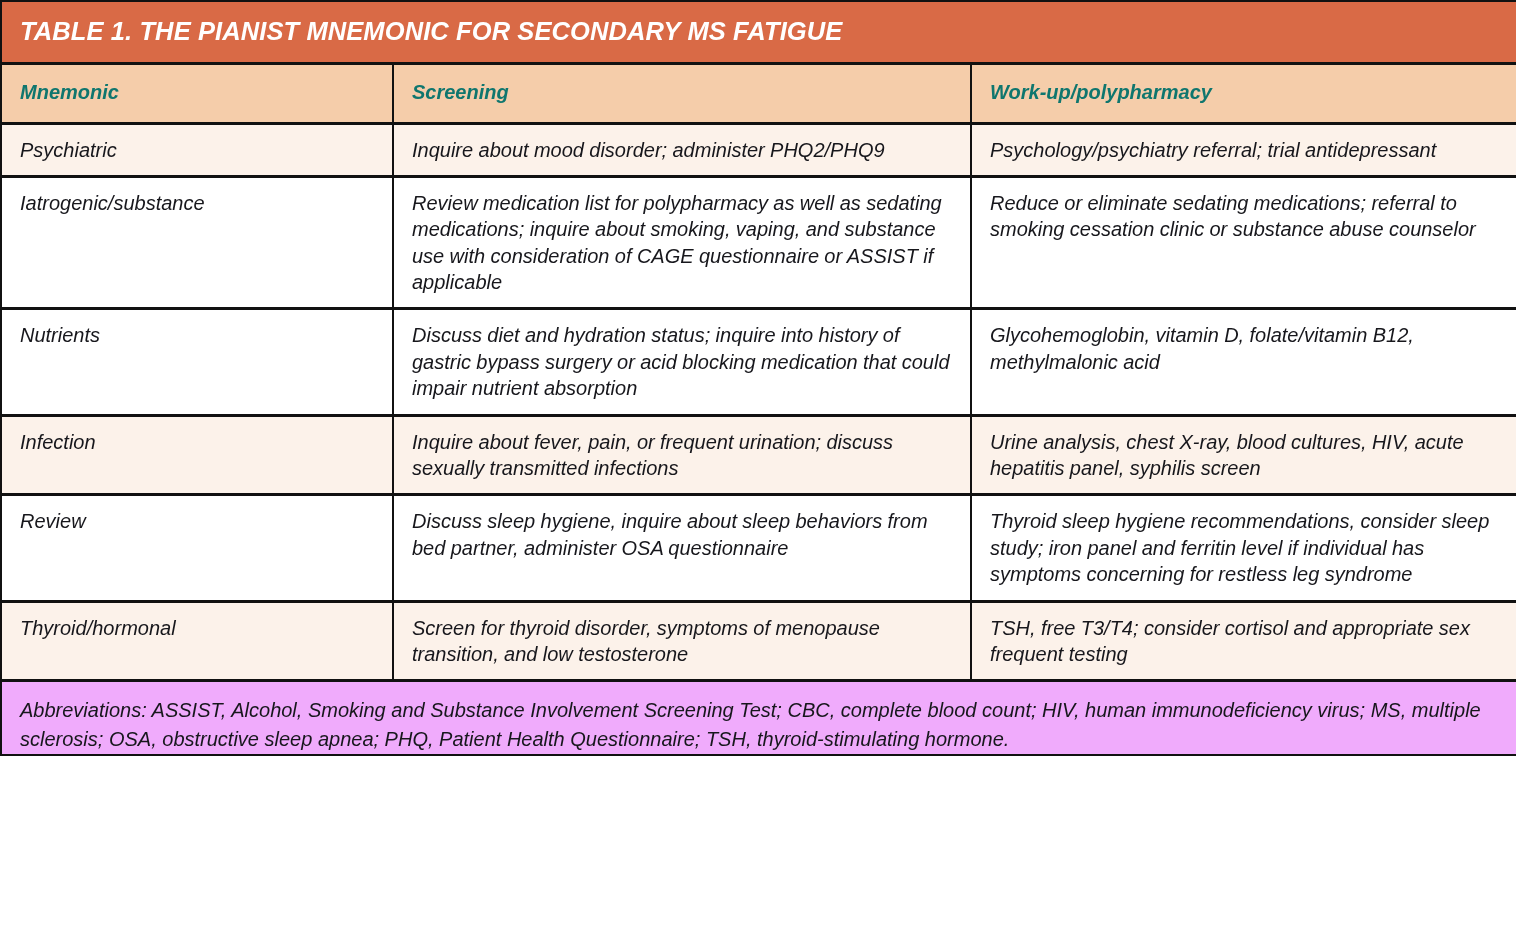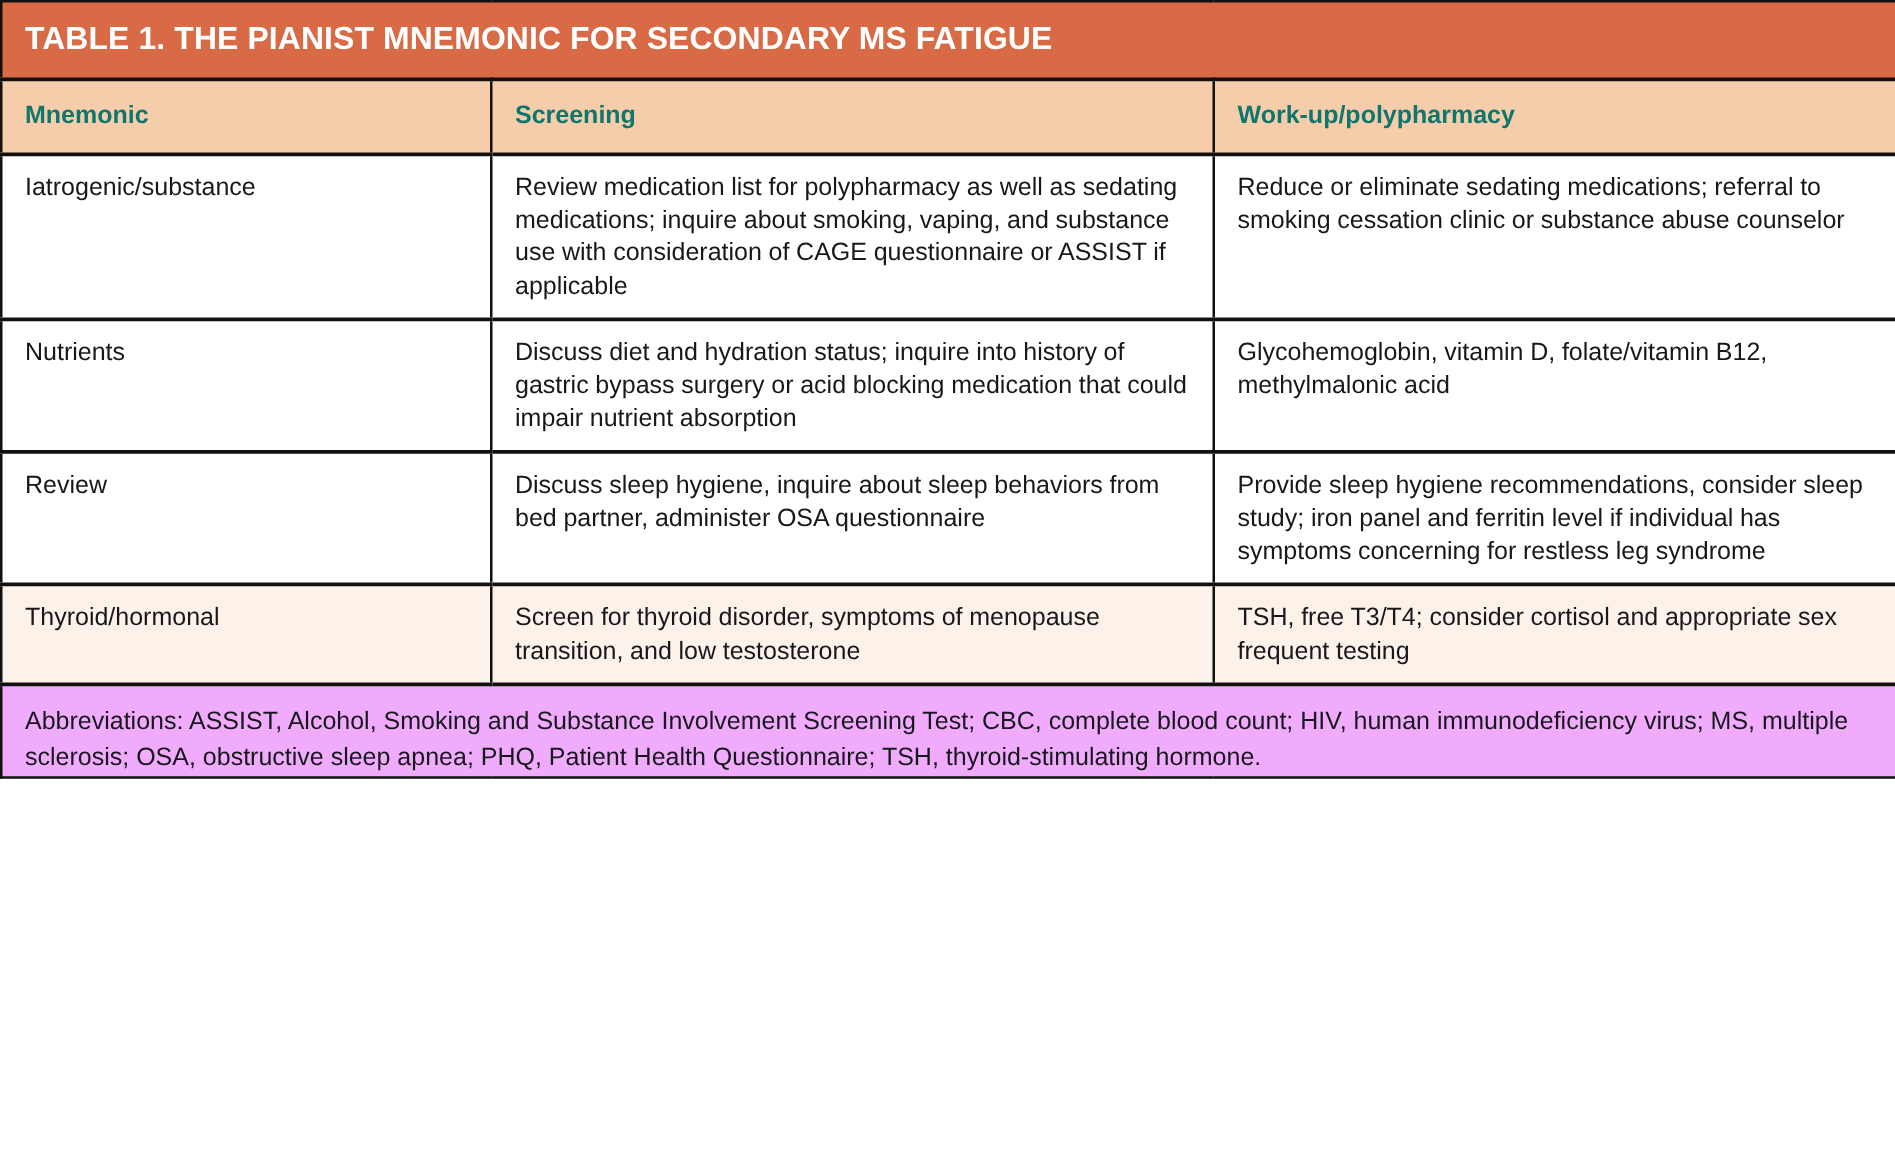--- a/index.html
+++ b/index.html
@@ -13,20 +13,21 @@
     font-family: "Liberation Sans", sans-serif;
     overflow: hidden;
   }
 
   .table-wrap {
     position: relative;
     width: 1516px;
     height: 936px;
     box-sizing: border-box;
     background: #ffffff;
+    font-style: italic;
   }
 
   table.ms-table {
     width: 1516px;
     border-collapse: collapse;
     table-layout: fixed;
     background: #ffffff;
   }
 
   
@@ -115,39 +116,49 @@
         <th class="title-cell" colspan="3">TABLE 1. THE PIANIST MNEMONIC FOR SECONDARY MS FATIGUE</th>
       </tr>
       <tr>
         <th class="hdr-cell first">Mnemonic</th>
         <th class="hdr-cell">Screening</th>
         <th class="hdr-cell last">Work-up/polypharmacy</th>
       </tr>
     </thead>
     <tbody>
 
+      <tr class="tint">
+        <td class="cell">Psychiatric</td>
+        <td class="cell">Inquire about mood disorder; administer PHQ2/PHQ9</td>
+        <td class="cell">Psychology/psychiatry referral; trial antidepressant</td>
+      </tr>
 
       <tr class="plain">
         <td class="cell">Iatrogenic/substance</td>
         <td class="cell">Review medication list for polypharmacy as well as sedating medications; inquire about smoking, vaping, and substance use with consideration of CAGE questionnaire or ASSIST if applicable</td>
         <td class="cell">Reduce or eliminate sedating medications; referral to smoking cessation clinic or substance abuse counselor</td>
       </tr>
 
 
       <tr class="plain">
         <td class="cell">Nutrients</td>
         <td class="cell">Discuss diet and hydration status; inquire into history of gastric bypass surgery or acid blocking medication that could impair nutrient absorption</td>
         <td class="cell">Glycohemoglobin, vitamin D, folate/vitamin B12, methylmalonic acid</td>
       </tr>
 
+      <tr class="tint">
+        <td class="cell">Infection</td>
+        <td class="cell">Inquire about fever, pain, or frequent urination; discuss sexually transmitted infections</td>
+        <td class="cell">Urine analysis, chest X-ray, blood cultures, HIV, acute hepatitis panel, syphilis screen</td>
+      </tr>
 
       <tr class="plain">
         <td class="cell">Review</td>
         <td class="cell">Discuss sleep hygiene, inquire about sleep behaviors from bed partner, administer OSA questionnaire</td>
-        <td class="cell">Provide sleep hygiene recommendations, consider sleep study; iron panel and ferritin level if individual has symptoms concerning for restless leg syndrome</td>
+        <td class="cell">Thyroid sleep hygiene recommendations, consider sleep study; iron panel and ferritin level if individual has symptoms concerning for restless leg syndrome</td>
       </tr>
 
       <tr class="tint">
         <td class="cell">Thyroid/hormonal</td>
         <td class="cell">Screen for thyroid disorder, symptoms of menopause transition, and low testosterone</td>
         <td class="cell">TSH, free T3/T4; consider cortisol and appropriate sex frequent testing</td>
       </tr>
 
       <tr>
         <td class="foot-cell" colspan="3">Abbreviations: ASSIST, Alcohol, Smoking and Substance Involvement Screening Test; CBC, complete blood count; HIV, human immunodeficiency virus; MS, multiple sclerosis; OSA, obstructive sleep apnea; PHQ, Patient Health Questionnaire; TSH, thyroid-stimulating hormone.</td>

